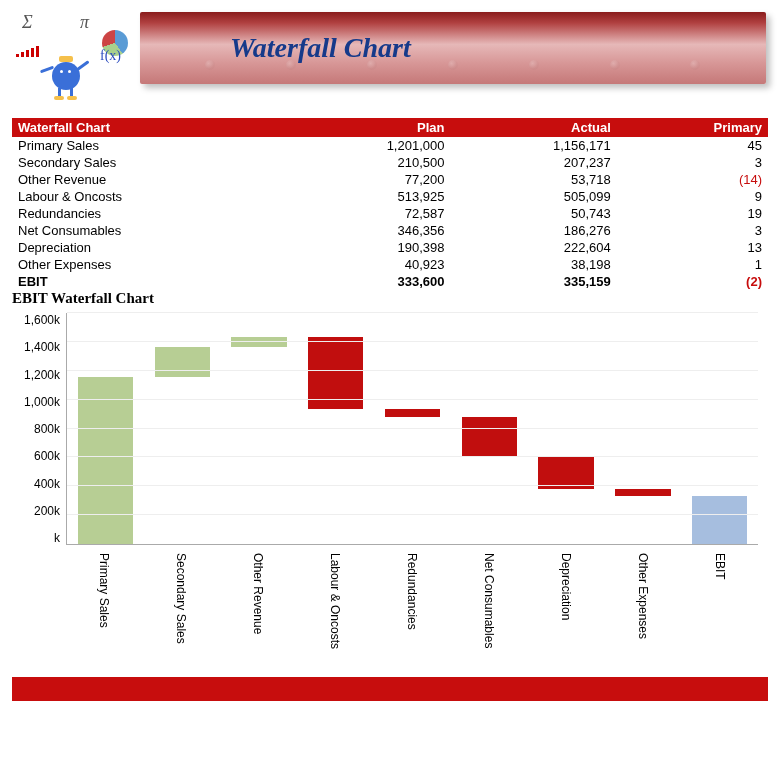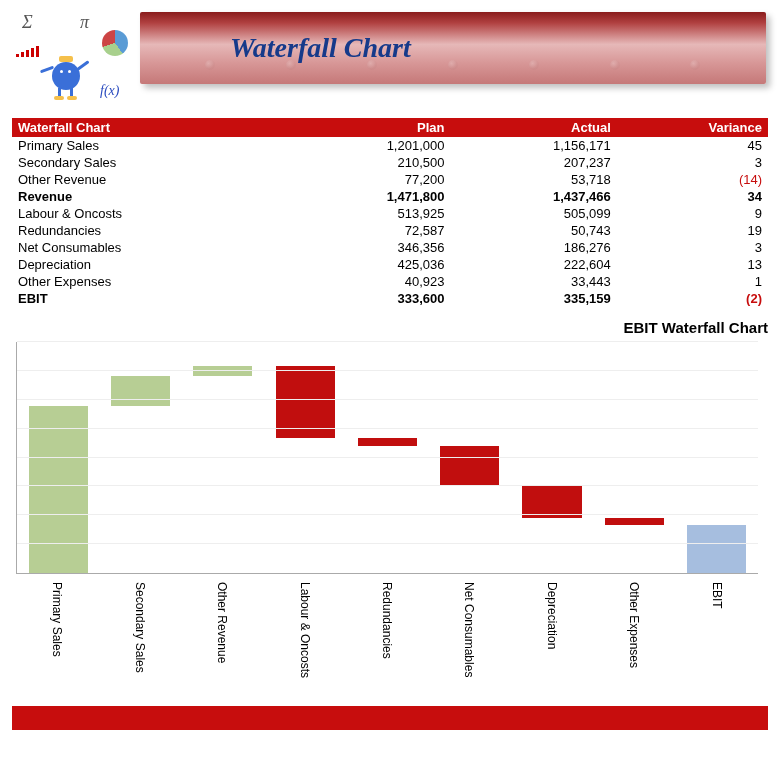--- a/index.html
+++ b/index.html
@@ -2,21 +2,21 @@
 <html><head>
 <meta charset="utf-8">
 <style>
   * { box-sizing: border-box; margin: 0; padding: 0; }
   body { font-family: Arial, sans-serif; font-size: 13px; width: 780px; background: #fff; color: #000; }
   
   .header-wrap { display: flex; padding: 8px 10px 0 10px; }
   .logo-area { width: 130px; height: 90px; position: relative; padding: 4px; }
   .logo-sigma { position: absolute; top: 4px; left: 12px; font-size: 18px; font-family: "Times New Roman", serif; font-style: italic; color: #555; }
   .logo-pi { position: absolute; top: 4px; left: 70px; font-size: 18px; font-family: "Times New Roman", serif; font-style: italic; color: #555; }
-  .logo-fx { position: absolute; top: 40px; left: 90px; font-size: 14px; font-family: "Times New Roman", serif; font-style: italic; color: #2a4bbf; margin-top: 35px; }
+  .logo-fx { position: absolute; top: 40px; left: 90px; font-size: 14px; font-family: "Times New Roman", serif; color: #2a4bbf; }
   .logo-bars { position: absolute; top: 38px; left: 6px; display: flex; gap: 2px; align-items: flex-end; }
   .logo-bars span { display: inline-block; width: 3px; background: #c00; }
   .logo-pie { position: absolute; top: 22px; left: 92px; width: 26px; height: 26px; border-radius: 50%; background: conic-gradient(#5a9bd5 0 40%, #a8d08d 40% 70%, #c44 70% 100%); }
   .logo-guy { position: absolute; top: 44px; left: 34px; width: 44px; height: 44px; }
   .logo-guy .body { width: 28px; height: 28px; background: #3a6fd8; border-radius: 50%; position: absolute; top: 10px; left: 8px; }
   .logo-guy .hat { width: 14px; height: 6px; background: #f5c04b; border-radius: 2px; position: absolute; top: 4px; left: 15px; }
   .logo-guy .arm1 { width: 14px; height: 3px; background: #3a6fd8; position: absolute; top: 16px; left: -4px; border-radius: 2px; transform: rotate(-20deg); }
   .logo-guy .arm2 { width: 14px; height: 3px; background: #3a6fd8; position: absolute; top: 12px; left: 32px; border-radius: 2px; transform: rotate(-35deg); }
   .logo-guy .leg1 { width: 3px; height: 10px; background: #3a6fd8; position: absolute; top: 36px; left: 14px; }
   .logo-guy .leg2 { width: 3px; height: 10px; background: #3a6fd8; position: absolute; top: 36px; left: 26px; }
@@ -38,21 +38,21 @@
   
   table.data { width: 100%; border-collapse: collapse; }
   table.data th { background: #c70d0d; color: #fff; font-weight: bold; text-align: right; padding: 2px 6px; font-size: 13px; }
   table.data th:first-child { text-align: left; }
   table.data td { padding: 1px 6px; font-size: 13px; }
   table.data td.label { text-align: left; }
   table.data td.num { text-align: right; }
   table.data tr.total td { font-weight: bold; }
   .neg { color: #c70d0d; }
   
-  .chart-title { text-align: right; font-weight: bold; font-size: 15px; margin: 12px 0 6px 0; }
+  .chart-title { text-align: left; font-weight: bold; font-size: 15px; margin: 0 0 6px 0; font-family: Liberation Serif, serif; }
   
   .chart-wrap { display: flex; padding: 0 10px 0 4px; }
   .y-axis { width: 50px; display: flex; flex-direction: column; justify-content: space-between; text-align: right; font-size: 12px; padding-right: 6px; position: relative; }
   .plot-outer { flex: 1; }
   .plot { height: 232px; position: relative; border-left: 1px solid #aaa; border-bottom: 1px solid #aaa; }
   .grid-line { position: absolute; left: 0; right: 0; border-top: 1px solid #eee; }
   .bars { position: absolute; inset: 0; display: flex; }
   .bar-slot { flex: 1; position: relative; }
   .bar { position: absolute; left: 14%; right: 14%; }
   .bar.pos { background: #b7ce94; }
@@ -108,21 +108,21 @@
 </div>
 
 <div class="content">
 
   <table class="data">
     <thead>
       <tr>
         <th style="width:38%">Waterfall Chart</th>
         <th style="width:20%">Plan</th>
         <th style="width:22%">Actual</th>
-        <th style="width:20%">Variance</th>
+        <th style="width:20%">Primary</th>
       </tr>
     </thead>
     <tbody id="table-body">
         <tr>
           <td class="label">Primary Sales</td>
           <td class="num">1,201,000</td>
           <td class="num">1,156,171</td>
           <td class="num">45</td>
         </tr>
         <tr>
@@ -130,68 +130,73 @@
           <td class="num">210,500</td>
           <td class="num">207,237</td>
           <td class="num">3</td>
         </tr>
         <tr>
           <td class="label">Other Revenue</td>
           <td class="num">77,200</td>
           <td class="num">53,718</td>
           <td class="num neg">(14)</td>
         </tr>
-        <tr class="total">
-          <td class="label">Revenue</td>
-          <td class="num">1,471,800</td>
-          <td class="num">1,437,466</td>
-          <td class="num">34</td>
-        </tr>
         <tr>
           <td class="label">Labour &amp; Oncosts</td>
           <td class="num">513,925</td>
           <td class="num">505,099</td>
           <td class="num">9</td>
         </tr>
         <tr>
           <td class="label">Redundancies</td>
           <td class="num">72,587</td>
           <td class="num">50,743</td>
           <td class="num">19</td>
         </tr>
         <tr>
           <td class="label">Net Consumables</td>
           <td class="num">346,356</td>
           <td class="num">186,276</td>
           <td class="num">3</td>
         </tr>
         <tr>
           <td class="label">Depreciation</td>
-          <td class="num">425,036</td>
+          <td class="num">190,398</td>
           <td class="num">222,604</td>
           <td class="num">13</td>
         </tr>
         <tr>
           <td class="label">Other Expenses</td>
           <td class="num">40,923</td>
-          <td class="num">33,443</td>
+          <td class="num">38,198</td>
           <td class="num">1</td>
         </tr>
         <tr class="total">
           <td class="label">EBIT</td>
           <td class="num">333,600</td>
           <td class="num">335,159</td>
           <td class="num neg">(2)</td>
         </tr>
       </tbody>
   </table>
 
   <div class="chart-title">EBIT Waterfall Chart</div>
 
   <div class="chart-wrap">
+    <div class="y-axis" id="y-axis" style="height:232px">
+        <div>1,600k</div>
+        <div>1,400k</div>
+        <div>1,200k</div>
+        <div>1,000k</div>
+        <div>800k</div>
+        <div>600k</div>
+        <div>400k</div>
+        <div>200k</div>
+        <div>k</div>
+      </div>
     <div class="plot-outer">
       <div class="plot" id="plot">
         <div class="bars" id="bars">
             <div class="bar-slot">
               <div class="bar pos" style="bottom: 0%; height: 72.25%;"></div>
             </div>
             <div class="bar-slot">
               <div class="bar pos" style="bottom: 72.25%; height: 12.9375%;"></div>
             </div>
             <div class="bar-slot">

